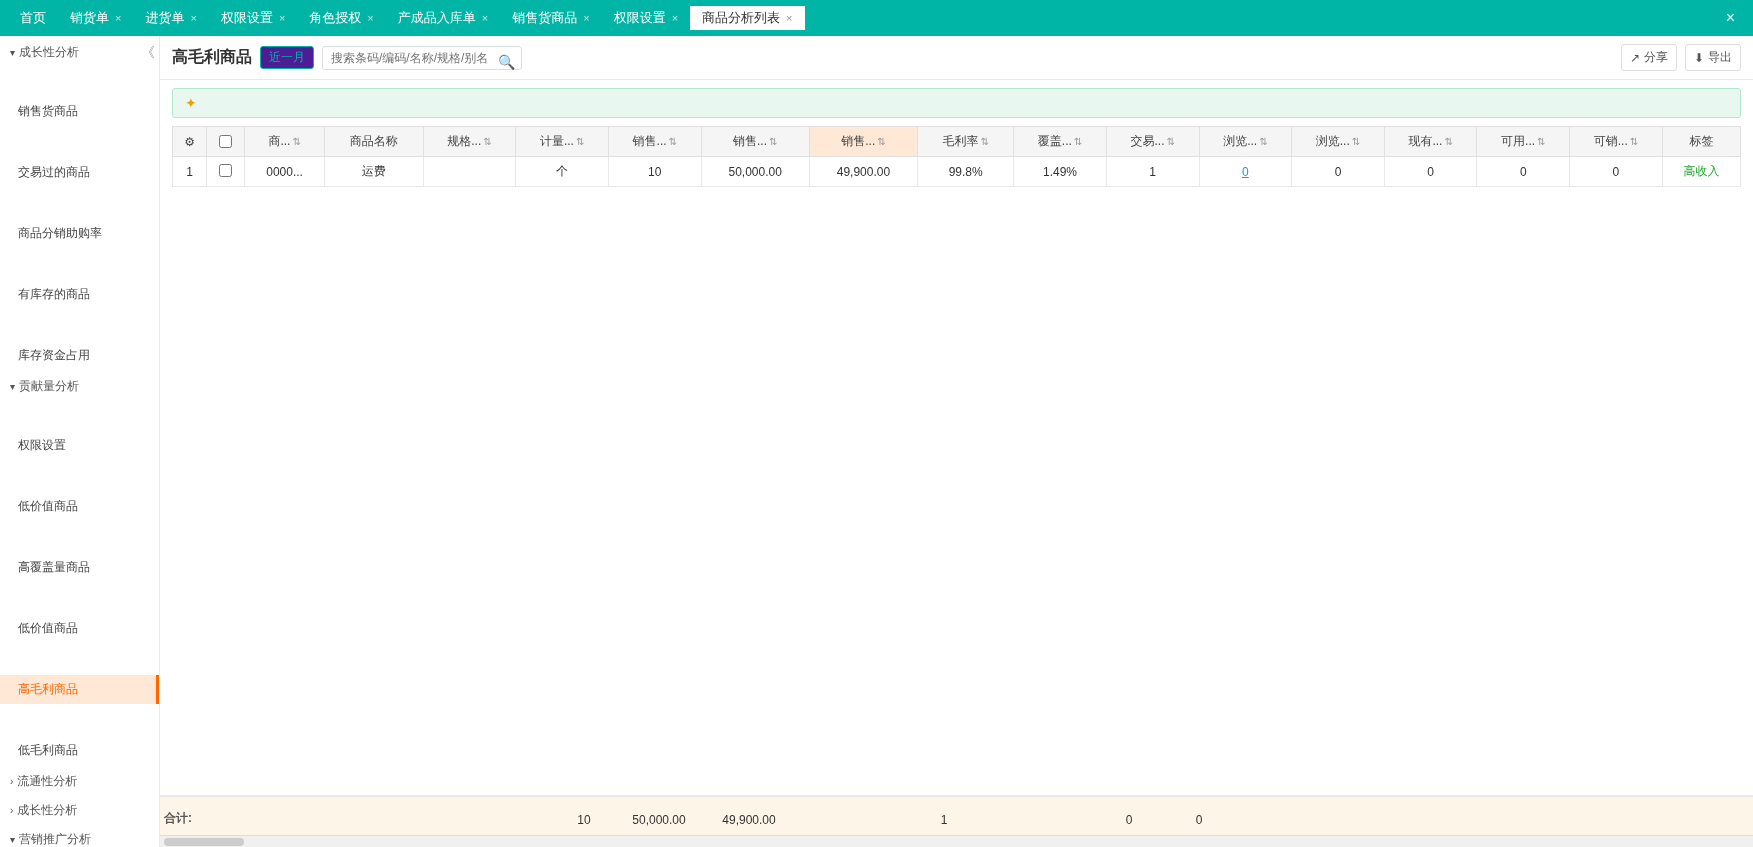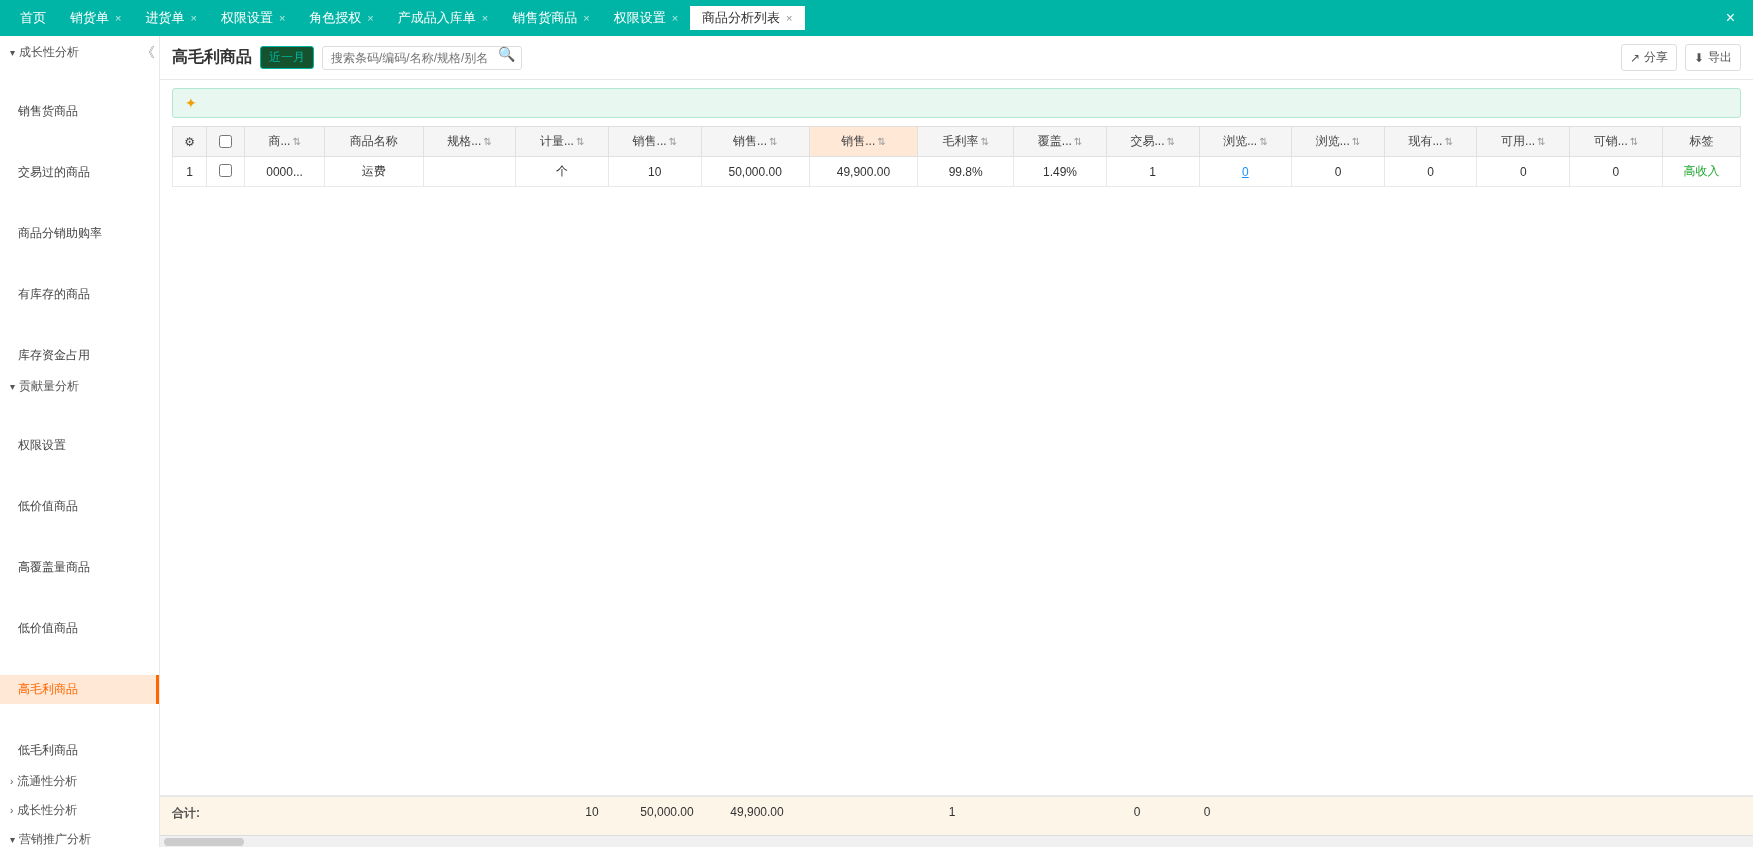--- a/index.html
+++ b/index.html
@@ -105,41 +105,41 @@
       border-bottom: 1px solid #e8e8e8;
       background: #fff;
       gap: 8px;
     }
     .panel-title {
       font-size: 16px;
       font-weight: bold;
       color: #333;
     }
     .filter-btn {
-      background: #14532d;
+      background: #4c1d95;
       border: 1px solid #00b5a5;
       color: #00b5a5;
       border-radius: 3px;
       padding: 2px 8px;
       cursor: pointer;
       font-size: 12px;
     }
     .search-input {
       border: 1px solid #ddd;
       border-radius: 3px;
       padding: 4px 28px 4px 8px;
       font-size: 12px;
       width: 200px;
       outline: none;
       color: #999;
     }
     .search-wrapper {
       position: relative;
       display: flex;
-      align-items: flex-start;
+      align-items: flex-end;
     }
     .search-icon-btn {
       position: absolute;
       right: 6px;
       color: #999;
       cursor: pointer;
       font-size: 14px;
     }
     .panel-header-spacer { flex: 1; }
     .header-action-btn {
@@ -208,22 +208,22 @@
       white-space: nowrap;
     }
     .tag-green { color: #22a832; font-size: 12px; }
     .link-blue { color: #1890ff; text-decoration: underline; cursor: pointer; }
 
     
     .footer-row {
       background: #fdf5e8;
       border-top: 2px solid #e8e8e8;
       display: flex;
-      align-items: flex-start;
-      padding: 8px 12px;
+      align-items: flex-end;
+      padding: 8px 4px;
       font-size: 12px;
       color: #333;
       height: 40px;
     }
     .footer-label { min-width: 60px; color: #555; font-weight: bold; }
 
     
     .scroll-bar-area {
       height: 12px;
       background: #f0f0f0;

